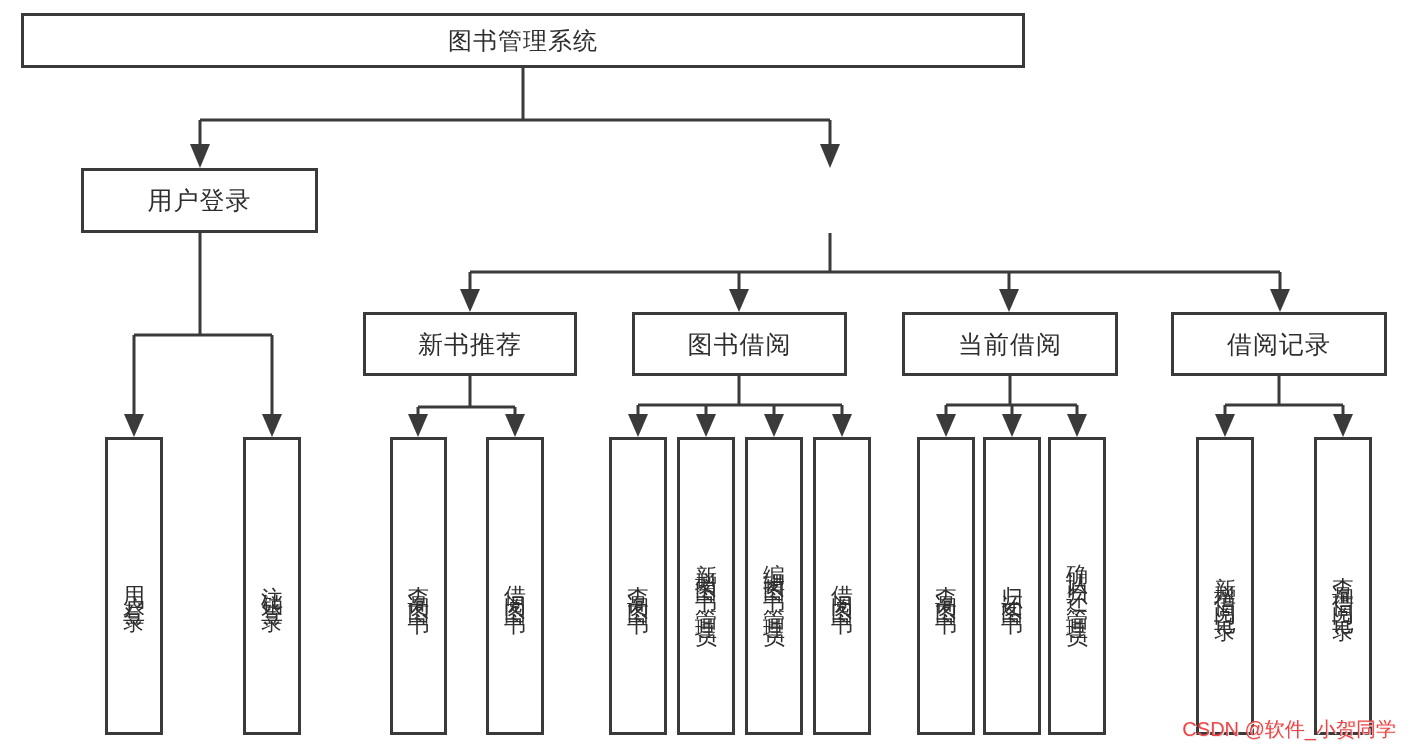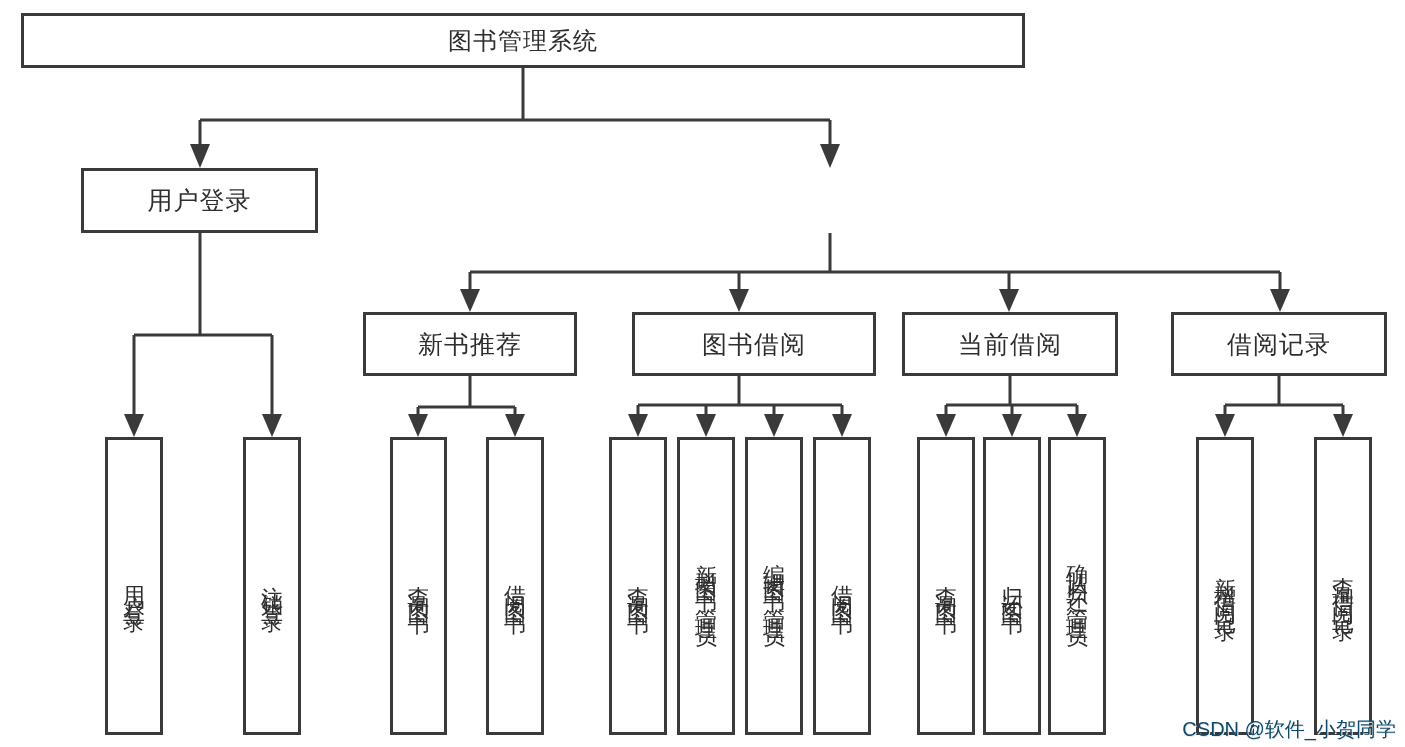--- a/index.html
+++ b/index.html
@@ -36,21 +36,21 @@
     letter-spacing:9px;
     white-space:nowrap;
     color:#2e2e2e;
   }
   .watermark{
     position:absolute;
     left:1150px;top:716px;
     width:246px;
     text-align:right;
     font-size:20px;
-    color:#0c4a6e;
+    color:#ef4444;
     text-shadow:1px 1px 0 #ececec;
     white-space:nowrap;
     z-index:5;
   }
 </style>
 </head>
 <body>
 
 <div class="canvas">
 
@@ -101,21 +101,21 @@
     <span class="h-label">图书管理系统</span>
   </div>
 
   <div class="box" style="left:81px;top:168px;width:237px;height:65px;">
     <span class="h-label">用户登录</span>
   </div>
 
   <div class="box" style="left:363px;top:312px;width:214px;height:64px;">
     <span class="h-label">新书推荐</span>
   </div>
-  <div class="box" style="left:632px;top:312px;width:244px;height:64px;">
+  <div class="box" style="left:632px;top:312px;width:215px;height:64px;">
     <span class="h-label">图书借阅</span>
   </div>
   <div class="box" style="left:902px;top:312px;width:216px;height:64px;text-align:center;">
     <span class="h-label">当前借阅</span>
   </div>
   <div class="box" style="left:1171px;top:312px;width:216px;height:64px;">
     <span class="h-label">借阅记录</span>
   </div>
 
   <div class="box" style="left:105px;top:437px;width:58px;height:298px;">

